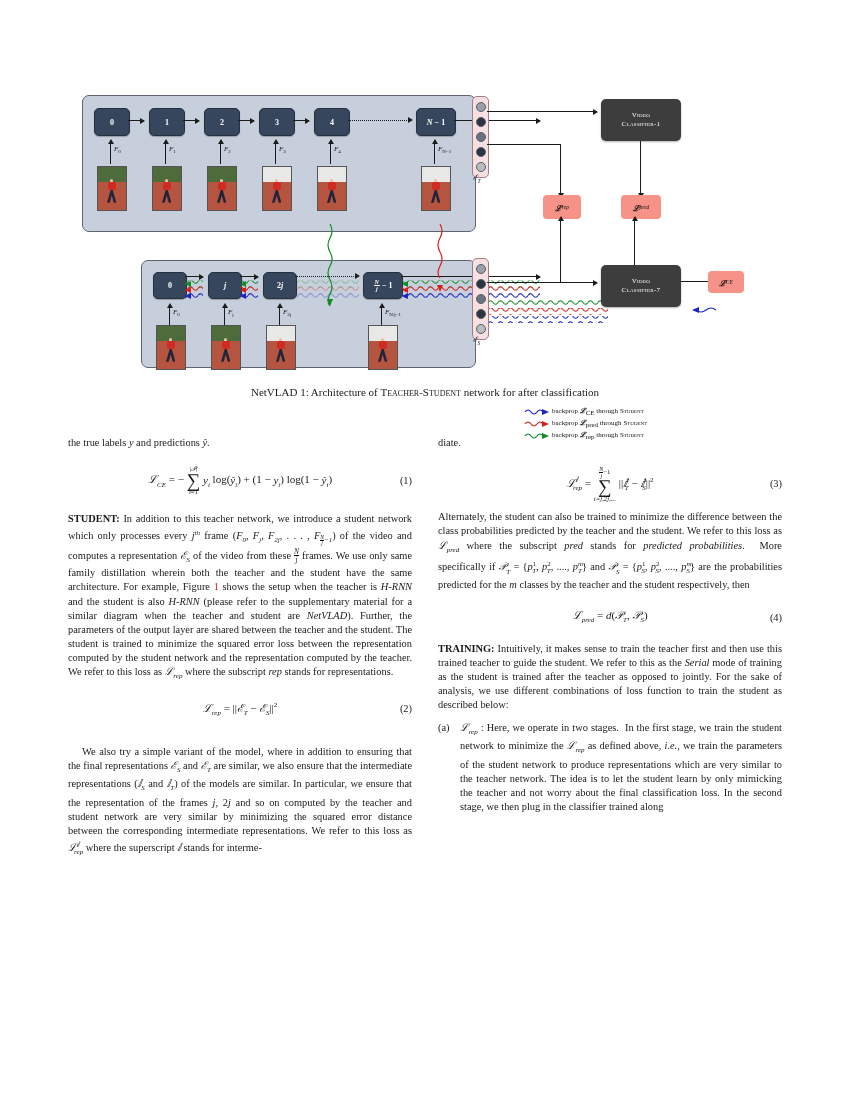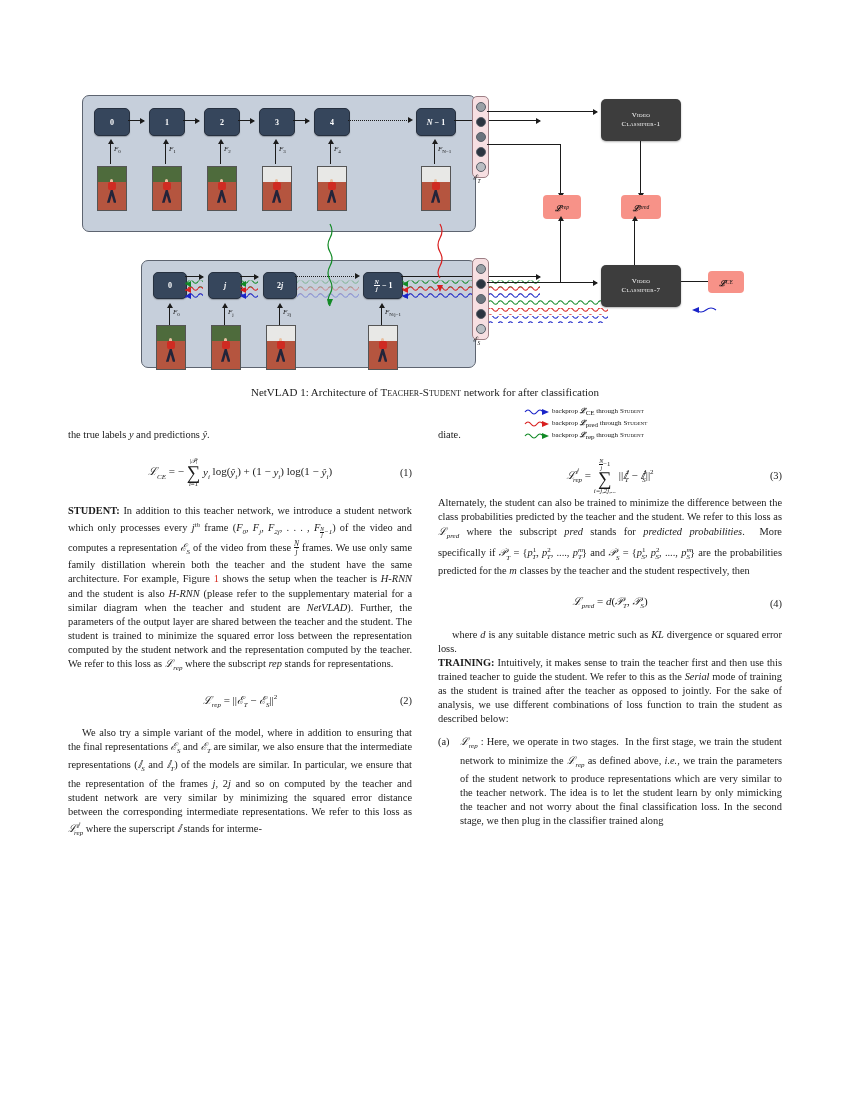--- a/index.html
+++ b/index.html
@@ -103,21 +103,21 @@
     position:absolute;left:68px;top:386px;width:714px;text-align:center;
     font-size:11px;
   }
   .caption .sc{font-variant:small-caps;}
 
   
   .col{position:absolute;width:344px;font-size:10.4px;line-height:14.1px;text-align:justify;}
   #col-left{left:68px;top:428px;}
   #col-right{left:438px;top:428px;}
   .col p{margin:0 0 0 0;text-indent:14px;}
-  .col p.noind{text-indent:0;}
+  .col p.noind{text-indent:0;margin-top:8px;}
   .col .gap{height:9px;}
   .eq{display:block;text-align:center;position:relative;margin:12px 0 12px 0;font-size:11px;}
   .eq .num{position:absolute;right:0;top:50%;transform:translateY(-50%);font-size:10.4px;}
   .cal{font-style:italic;font-family:"Liberation Serif",serif;}
   .bold{font-weight:bold;}
   .it{font-style:italic;}
   sub{font-size:7px;}
   sup{font-size:7px;}
   .sum{display:inline-block;vertical-align:middle;text-align:center;line-height:1;}
   .sum .lim-t{display:block;font-size:6.8px;}
@@ -436,21 +436,21 @@
         <span class="lim-t">|<span style="font-style:italic">𝒫</span>|</span>
         <span class="sig">∑</span>
         <span class="lim-b"><span class="it">i</span>=1</span>
       </span>
       <span class="it">y<sub>i</sub></span> log(<span class="it">ŷ<sub>i</sub></span>) + (1 − <span class="it">y<sub>i</sub></span>) log(1 − <span class="it">ŷ<sub>i</sub></span>)
       <span class="num">(1)</span>
     </div>
 
     <p class="noind"><span class="bold">STUDENT:</span> In addition to this teacher network, we introduce a student network which only processes every <span class="it">j<sup>th</sup></span> frame (<span class="it">F<sub>0</sub></span>, <span class="it">F<sub>j</sub></span>, <span class="it">F<sub>2j</sub></span>, . . . , <span class="it">F<sub><span class="ffrac" style="font-size:5.5px"><span class="n">N</span><span class="d">j</span></span>−1</sub></span>) of the video and computes a representation <span class="cal">ℰ</span><sub><span class="it">S</span></sub> of the video from these <span class="ffrac"><span class="n" style="font-style:italic">N</span><span class="d">j</span></span> frames. We use only same family distillation wherein both the teacher and the student have the same architecture. For example, Figure <span class="redlink">1</span> shows the setup when the teacher is <span class="it">H-RNN</span> and the student is also <span class="it">H-RNN</span> (please refer to the supplementary material for a similar diagram when the teacher and student are <span class="it">NetVLAD</span>). Further, the parameters of the output layer are shared between the teacher and the student. The student is trained to minimize the squared error loss between the representation computed by the student network and the representation computed by the teacher. We refer to this loss as <span class="cal">ℒ</span><sub><span class="it">rep</span></sub> where the subscript <span class="it">rep</span> stands for representations.</p>
 
-    <div class="eq" style="margin-top:15px;margin-bottom:14px;">
+    <div class="eq" style="margin-top:15px;margin-bottom:25px;">
       <span class="cal">ℒ</span><sub><span class="it">rep</span></sub> = ||<span class="cal">ℰ</span><sub><span class="it">T</span></sub> − <span class="cal">ℰ</span><sub><span class="it">S</span></sub>||<sup>2</sup>
       <span class="num">(2)</span>
     </div>
 
     <p>We also try a simple variant of the model, where in addition to ensuring that the final representations <span class="cal">ℰ</span><sub><span class="it">S</span></sub> and <span class="cal">ℰ</span><sub><span class="it">T</span></sub> are similar, we also ensure that the intermediate representations (<span class="cal">ⅈ</span><sub><span class="it">S</span></sub> and <span class="cal">ⅈ</span><sub><span class="it">T</span></sub>) of the models are similar. In particular, we ensure that the representation of the frames <span class="it">j</span>, 2<span class="it">j</span> and so on computed by the teacher and student network are very similar by minimizing the squared error distance between the corresponding intermediate representations. We refer to this loss as <span class="cal">ℒ</span><sup><span class="cal">ⅈ</span></sup><sub style="margin-left:-5px"><span class="it">rep</span></sub> where the superscript <span class="cal">ⅈ</span> stands for interme-</p>
   </div>
 
   <div class="col" id="col-right">
 
     <p class="noind">diate.</p>
@@ -466,21 +466,20 @@
       <span class="num">(3)</span>
     </div>
 
     <p class="noind">Alternately, the student can also be trained to minimize the difference between the class probabilities predicted by the teacher and the student. We refer to this loss as <span class="cal">ℒ</span><sub><span class="it">pred</span></sub> where the subscript <span class="it">pred</span> stands for <span class="it">predicted probabilities</span>.&nbsp; More specifically if <span class="cal">𝒫</span><sub><span class="it">T</span></sub> = {<span class="it">p</span><sup>1</sup><sub style="margin-left:-4px"><span class="it">T</span></sub>, <span class="it">p</span><sup>2</sup><sub style="margin-left:-4px"><span class="it">T</span></sub>, ...., <span class="it">p</span><sup><span class="it">m</span></sup><sub style="margin-left:-5px"><span class="it">T</span></sub>} and <span class="cal">𝒫</span><sub><span class="it">S</span></sub> = {<span class="it">p</span><sup>1</sup><sub style="margin-left:-4px"><span class="it">S</span></sub>, <span class="it">p</span><sup>2</sup><sub style="margin-left:-4px"><span class="it">S</span></sub>, ...., <span class="it">p</span><sup><span class="it">m</span></sup><sub style="margin-left:-5px"><span class="it">S</span></sub>} are the probabilities predicted for the <span class="it">m</span> classes by the teacher and the student respectively, then</p>
 
     <div class="eq" style="margin-top:16px;margin-bottom:14px;">
       <span class="cal">ℒ</span><sub><span class="it">pred</span></sub> = <span class="it">d</span>(<span class="cal">𝒫</span><sub><span class="it">T</span></sub>, <span class="cal">𝒫</span><sub><span class="it">S</span></sub>)
       <span class="num">(4)</span>
     </div>
 
-    <p>where <span class="it">d</span> is any suitable distance metric such as <span class="it">KL</span> divergence or squared error loss.</p>
 
     <p class="noind"><span class="bold">TRAINING:</span> Intuitively, it makes sense to train the teacher first and then use this trained teacher to guide the student. We refer to this as the <span class="it">Serial</span> mode of training as the student is trained after the teacher as opposed to jointly. For the sake of analysis, we use different combinations of loss function to train the student as described below:</p>
 
     <div class="gap"></div>
 
     <div class="item">
       <span class="tag">(a)</span>
       <span class="body"><span class="cal">ℒ</span><sub><span class="it">rep</span></sub> : Here, we operate in two stages.&nbsp; In the first stage, we train the student network to minimize the <span class="cal">ℒ</span><sub><span class="it">rep</span></sub> as defined above, <span class="it">i.e.</span>, we train the parameters of the student network to produce representations which are very similar to the teacher network. The idea is to let the student learn by only mimicking the teacher and not worry about the final classification loss. In the second stage, we then plug in the classifier trained along</span>
     </div>
   </div>

